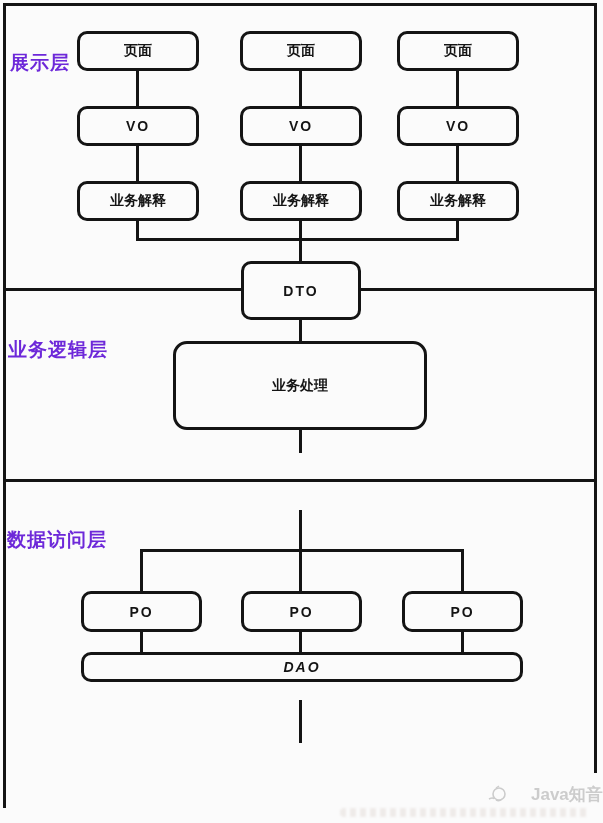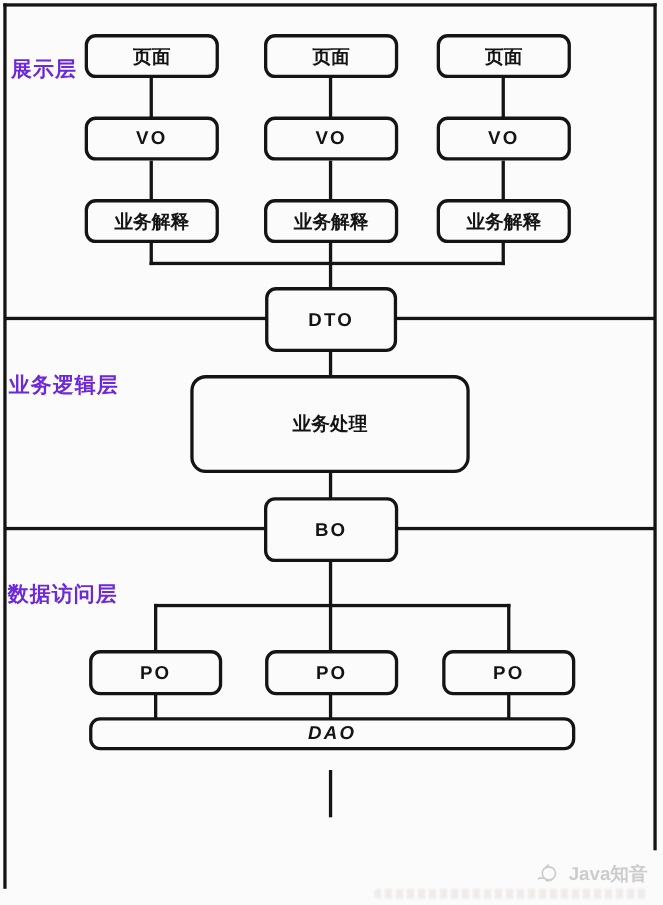--- a/index.html
+++ b/index.html
@@ -24,21 +24,21 @@
     font-size:19px;font-weight:700;letter-spacing:1px;
     color:#6d28d9;
     margin-top:40px;
   }
 
   .node{
     position:absolute;box-sizing:border-box;
     border:3px solid #141414;border-radius:10px;
     background:#fbfbfb;
     display:flex;align-items:center;justify-content:center;
-    font-size:17px;font-weight:600;
+    font-size:14px;font-weight:600;
   }
   .node.latin{letter-spacing:2px;}
   .node.big{border-radius:14px;}
 
   
   .db{position:absolute;left:271px;top:741px;width:66px;height:80px;}
   .db-body{
     position:absolute;box-sizing:border-box;left:0;top:13px;width:66px;height:66px;
     border:3px solid #141414;border-radius:33px/13px;background:#fbfbfb;
   }
@@ -46,21 +46,21 @@
     position:absolute;box-sizing:border-box;left:0;top:0;width:66px;height:27px;
     border:3px solid #141414;border-radius:50%;background:#fbfbfb;
   }
   .db-label{
     position:absolute;left:0;top:42px;width:66px;text-align:center;
     font-size:16px;font-weight:600;
   }
 
   .watermark{
     position:absolute;left:487px;top:783px;
-    display:flex;align-items:center;gap:8px;
+    display:flex;align-items:center;gap:22px;
     color:#cccccc;font-size:17px;font-weight:600;
   }
   .wm-icon{width:22px;height:22px;}
 
   .faint-strip{
     position:absolute;left:340px;top:808px;width:250px;height:9px;
     background:repeating-linear-gradient(90deg,#b9a79b 0 6px,transparent 6px 10px);
     opacity:0.18;filter:blur(1px);border-radius:4px;
   }
 </style>
@@ -114,21 +114,20 @@
   <div class="node latin" style="left:240px;top:106px;width:122px;height:40px;">VO</div>
   <div class="node latin" style="left:397px;top:106px;width:122px;height:40px;">VO</div>
 
   <div class="node" style="left:77px;top:181px;width:122px;height:40px;">业务解释</div>
   <div class="node" style="left:240px;top:181px;width:122px;height:40px;">业务解释</div>
   <div class="node" style="left:397px;top:181px;width:122px;height:40px;">业务解释</div>
 
   <div class="node latin" style="left:241px;top:261px;width:120px;height:59px;">DTO</div>
 
   <div class="node big" style="left:173px;top:341px;width:254px;height:89px;">业务处理</div>
-  <div class="node latin" style="left:240px;top:452px;width:122px;height:59px;">BO</div>
 
   <div class="node latin" style="left:81px;top:591px;width:121px;height:41px;">PO</div>
   <div class="node latin" style="left:241px;top:591px;width:121px;height:41px;">PO</div>
   <div class="node latin" style="left:402px;top:591px;width:121px;height:41px;">PO</div>
 
   <div class="node latin" style="left:81px;top:652px;width:442px;height:30px;font-style:italic;">DAO</div>
 
 
   <div class="watermark">
     <svg class="wm-icon" viewBox="0 0 22 22">

